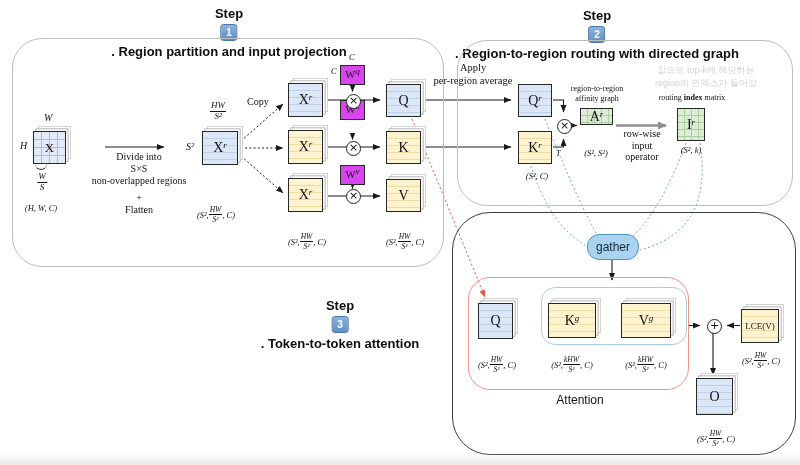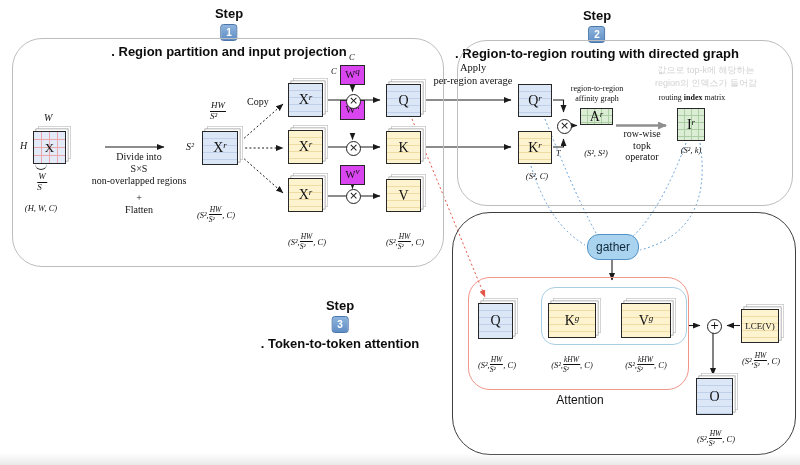--- a/index.html
+++ b/index.html
@@ -34,21 +34,21 @@
   .bl{font-size:14px;line-height:1;}
   .bl sup,.sm sup{font-size:9px;font-style:italic;line-height:0;vertical-align:4px;}
   .sm{font-size:10.5px;line-height:1;}
   .tiny{font-size:9px;line-height:1;}
   
   .lbl{position:absolute;font-style:italic;font-size:10px;white-space:nowrap;}
   .txt{position:absolute;font-size:10px;white-space:nowrap;}
   .ann{position:absolute;transform:translateX(-50%);text-align:center;white-space:nowrap;line-height:1.2;}
   .dim{position:absolute;transform:translateX(-50%);display:inline-flex;align-items:center;
        font-style:italic;font-size:8.5px;white-space:nowrap;}
-  .frac{display:inline-flex;flex-direction:column;line-height:1;
+  .frac{display:inline-flex;flex-direction:column;align-items:center;line-height:1;
         font-size:7.5px;font-style:italic;}
   .frac .fn{border-bottom:0.9px solid #111;padding:0 1px 0.5px;}
   .frac .fd{padding-top:0.5px;}
   .bigfrac{font-size:9px;}
   .op{position:absolute;width:13px;height:13px;border:1px solid #222;border-radius:50%;
       background:#fff;font:11px/11.5px "DejaVu Sans",sans-serif;text-align:center;z-index:4;}
   .gather{position:absolute;border:1.4px solid #5193c6;border-radius:12px;background:#aad3ef;
           display:flex;align-items:center;justify-content:center;
           font:12px "Liberation Sans",sans-serif;color:#10293a;}
   .sans{font-family:"Liberation Sans",sans-serif;}
@@ -254,21 +254,21 @@
   </div>
   <div class="box fill-greengrid" style="left:580px;top:108px;width:33px;height:17px">
     <span class="bl"><span>A</span><sup>r</sup></span>
   </div>
   <div class="dim" style="left:596px;top:148px">
     <span>(S², S²)</span>
   </div>
 
   <div class="ann" style="left:642px;top:128px;font-size:10px;line-height:1.15">
     <div>row-wise</div>
-    <div>topk</div>
+    <div>input</div>
     <div>operator</div>
   </div>
 
   <div class="note" style="left:706px;top:64px">
     <div>값으로 top-k에 해당하는</div>
     <div>region의 인덱스가 들어감</div>
   </div>
   <div class="ann" style="left:692px;top:93px;font-size:8px">
     <span>routing </span><span style="font-weight:bold">index</span><span> matrix</span>
   </div>

